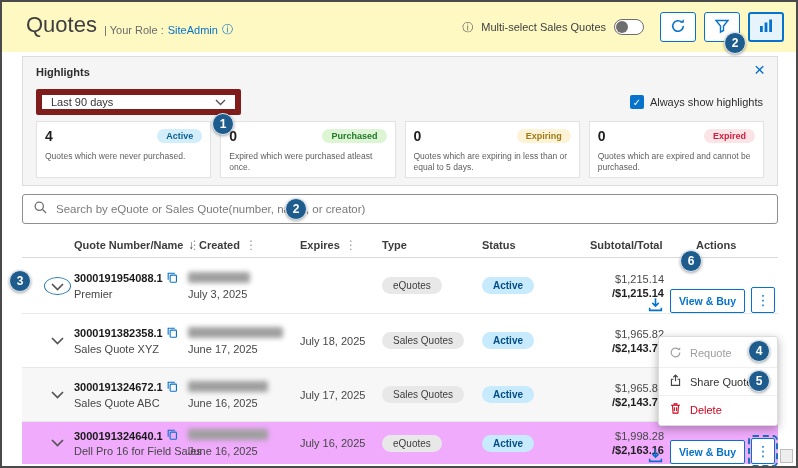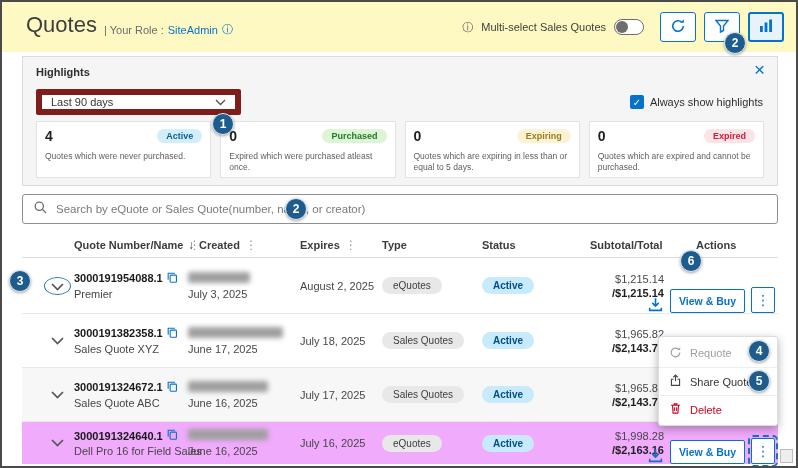--- a/index.html
+++ b/index.html
@@ -228,21 +228,20 @@
               <rect x="4" y="4" width="8" height="9" rx="1" fill="none" stroke="#0672CB" stroke-width="1.4"></rect>
               <path d="M10 1.5H1.5V10" fill="none" stroke="#0672CB" stroke-width="1.4"></path>
             </svg></span>
       </div>
       <div class="qname">Premier</div>
     </div>
     <div class="cell c-created">
       <div class="blur" style="width:62px"></div>
       <div class="cdate">July 3, 2025</div>
     </div>
-    <div class="cell c-expires">August 2, 2025</div>
     <div class="cell c-type">
         <span class="pill type-pill">eQuotes</span>
       </div>
     <div class="cell c-status">
         <span class="pill status-pill">Active</span>
       </div>
     <div class="cell c-sub">
       <div class="sub1">$1,215.14</div>
       <div class="sub2">/$1,215.14</div>
     </div>

